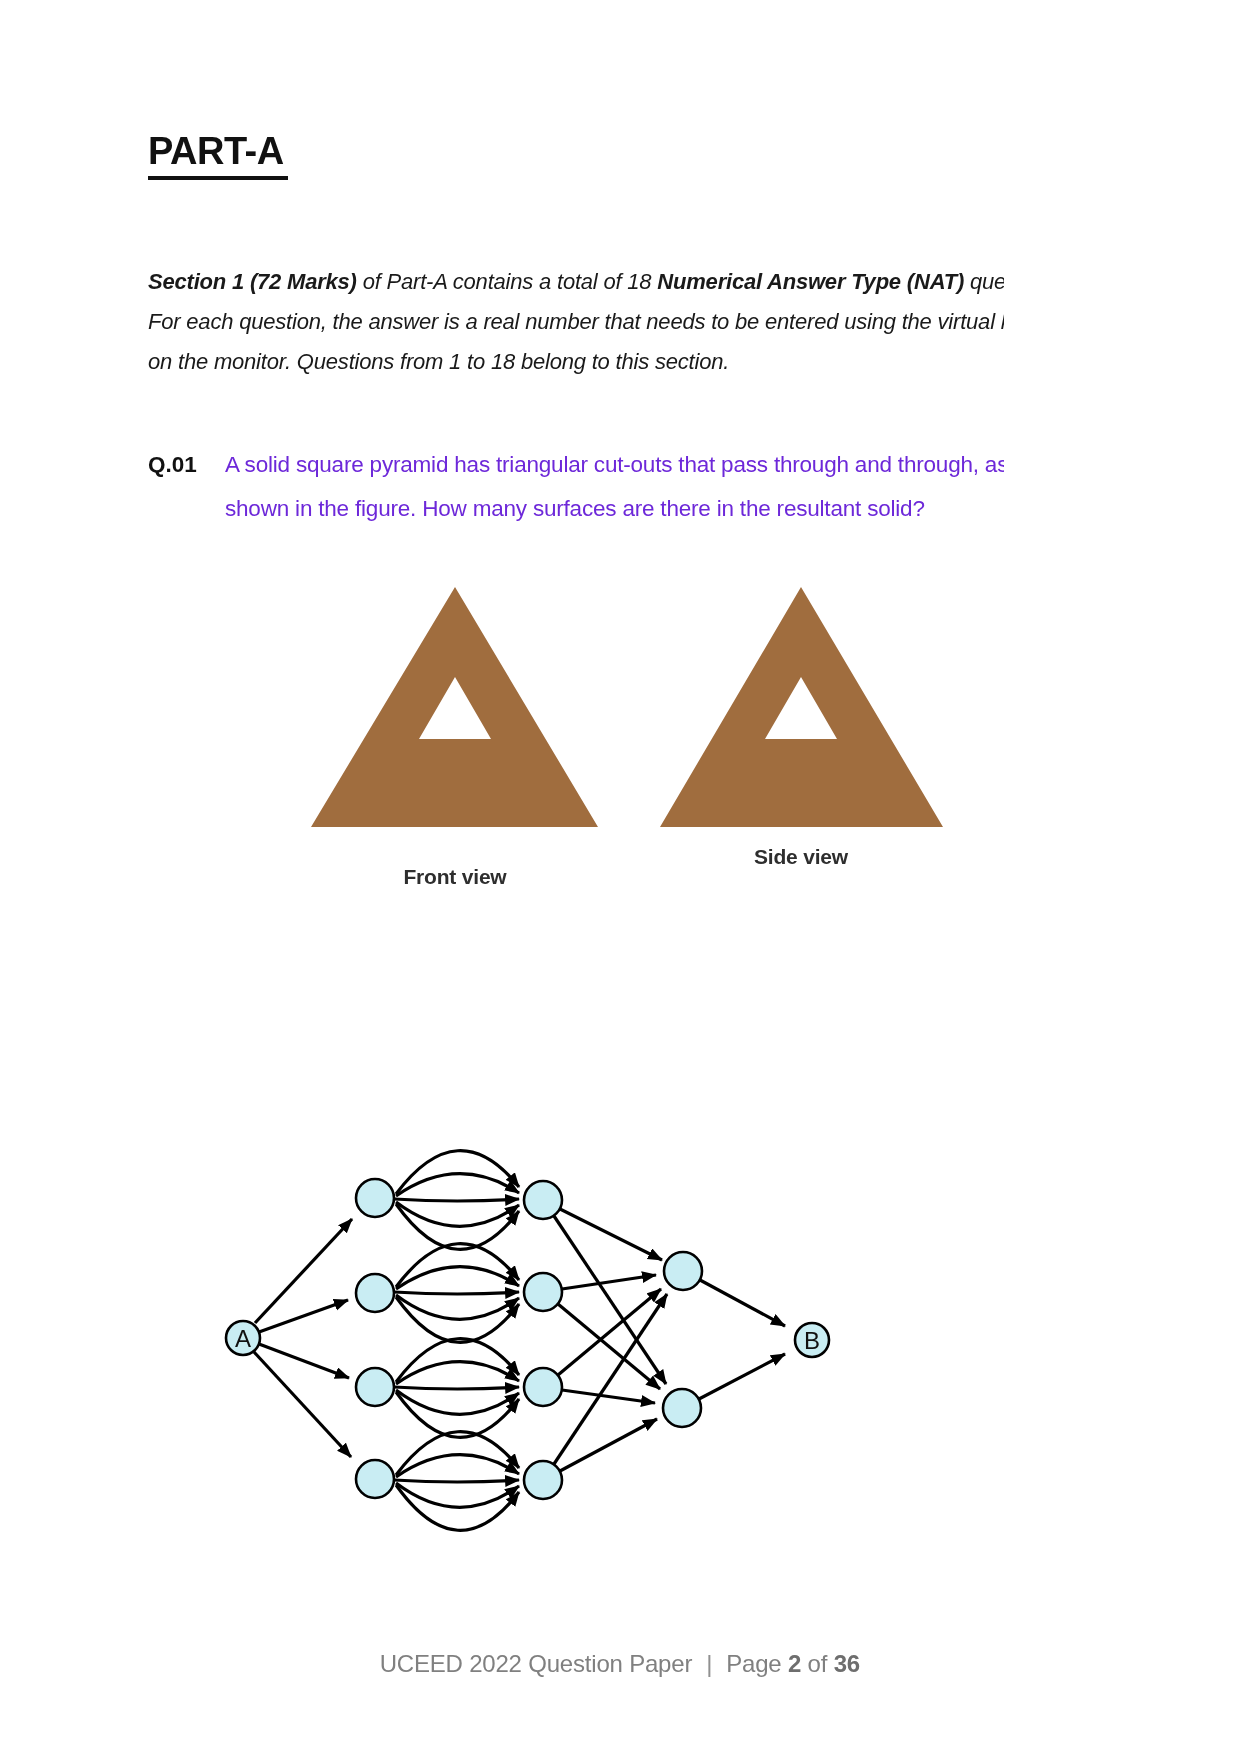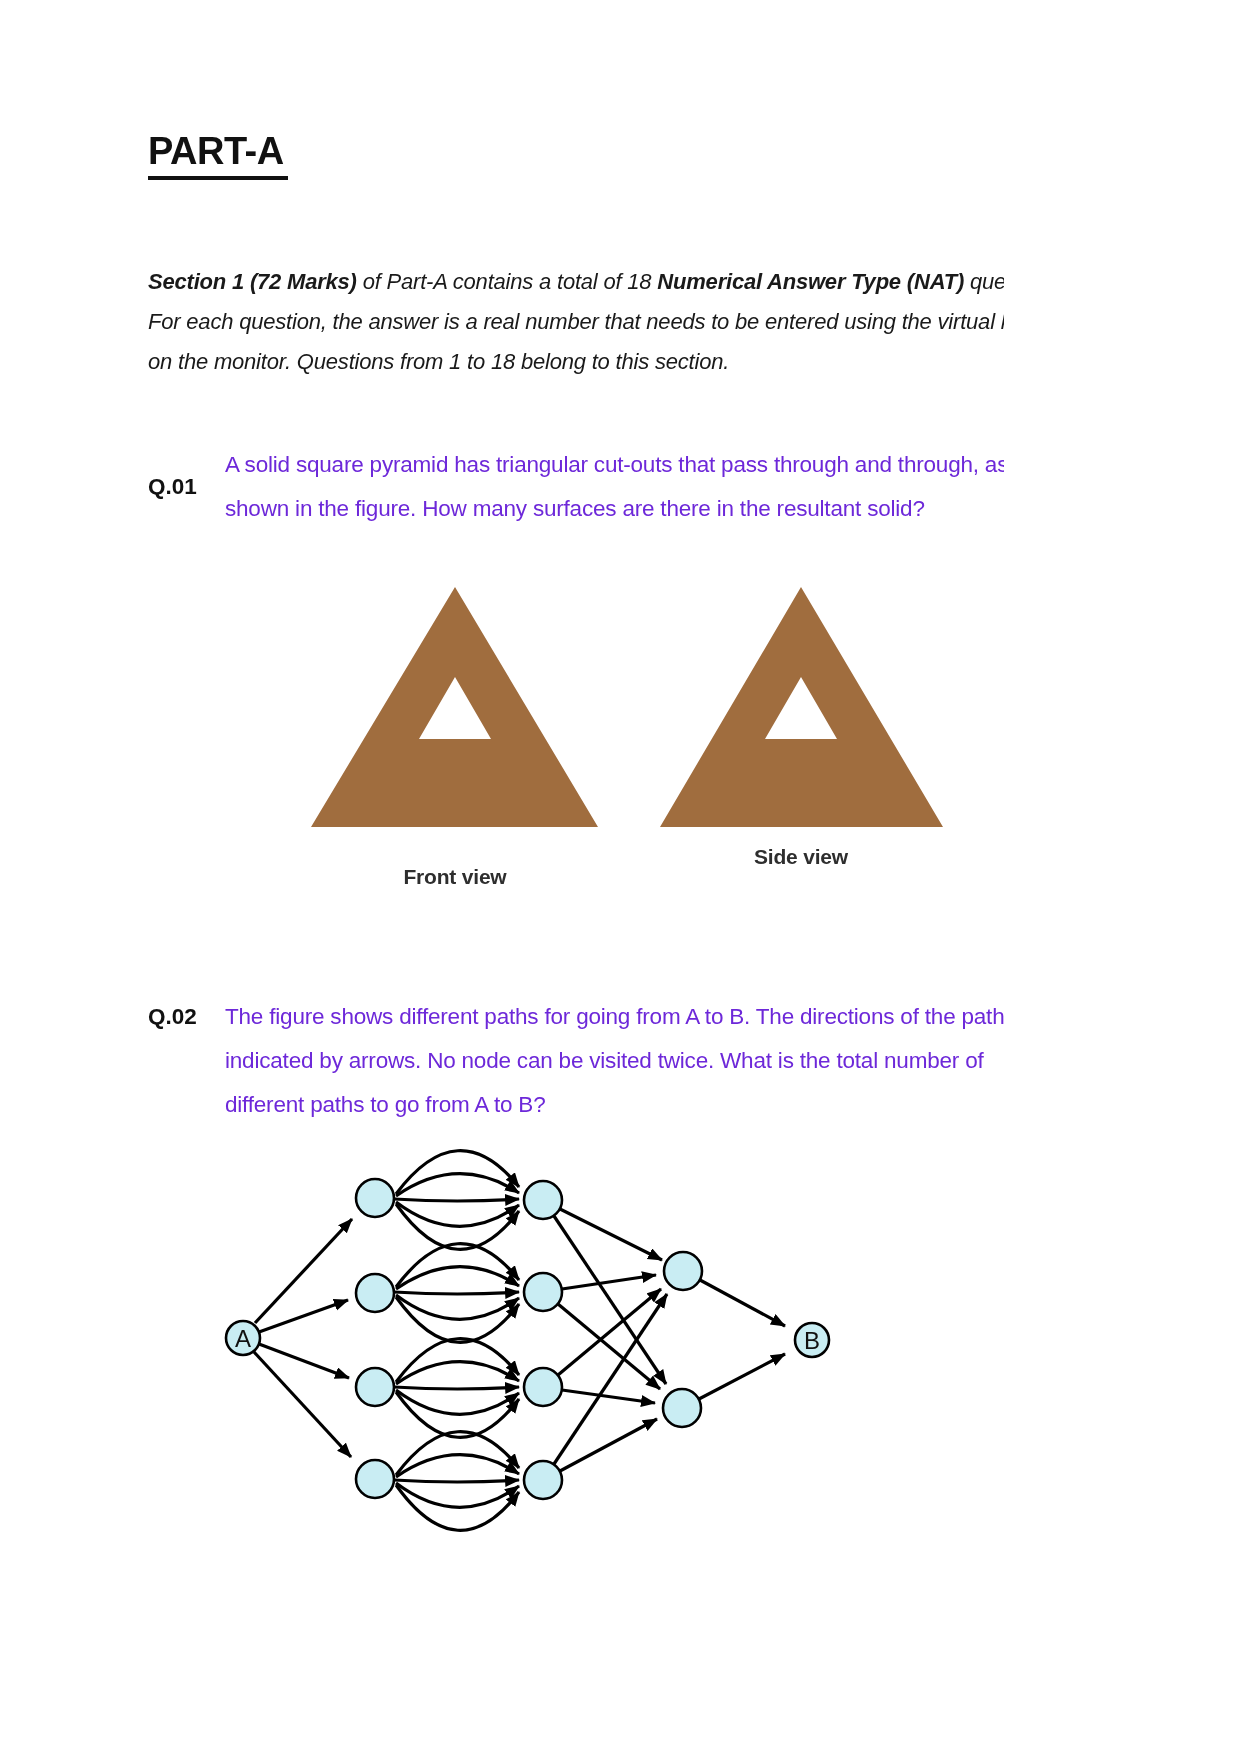--- a/index.html
+++ b/index.html
@@ -22,21 +22,21 @@
   }
   .intro{
     position:absolute;left:148px;top:262px;width:945px;
     font-size:22px;font-style:italic;line-height:40px;color:#1a1a1a;
     letter-spacing:-0.2px;
   }
   .intro .b{font-weight:bold;}
   .question{
     position:absolute;left:148px;display:flex;align-items:flex-start;
   }
-  .q1{top:443px;align-items:center;}
+  .q1{top:443px;}
   .q2{top:995px;}
   .q-num{width:77px;font-size:22.5px;font-weight:bold;line-height:44px;color:#111;flex:0 0 77px;}
   .q-text{width:840px;font-size:22.5px;line-height:44px;color:#6d28d9;letter-spacing:-0.2px;}
   .fig1{position:absolute;left:285px;top:565px;width:660px;height:320px;}
   .fig1-label{
     position:absolute;top:845px;width:200px;text-align:center;
     font-size:21px;font-weight:bold;color:#2e2e2e;letter-spacing:-0.2px;
   }
   .fl-front{left:355px;margin-top:20px;}
   .fl-side{left:701px;}
@@ -68,24 +68,20 @@
     <div class="q-text">A solid square pyramid has triangular cut-outs that pass through and through, as shown in the figure. How many surfaces are there in the resultant solid?</div>
   </div>
 
   <svg class="fig1" viewBox="0 0 660 320" xmlns="http://www.w3.org/2000/svg">
     <path fill-rule="evenodd" d="M170,22 L313,262 L26,262 Z M170,112 L206,174 L134,174 Z" fill="#a06d3e"></path>
     <path fill-rule="evenodd" d="M516,22 L658,262 L375,262 Z M516,112 L552,174 L480,174 Z" fill="#a06d3e"></path>
   </svg>
   <div class="fig1-label fl-front">Front view</div>
   <div class="fig1-label fl-side">Side view</div>
 
-  <div class="question q2">
-    <div class="q-num">Q.02</div>
-    <div class="q-text">The figure shows different paths for going from A to B. The directions of the paths are indicated by arrows. No node can be visited twice. What is the total number of different paths to go from A to B?</div>
-  </div>
 
   <svg class="fig2" viewBox="0 0 660 410" xmlns="http://www.w3.org/2000/svg">
     <defs>
       <marker id="ah" markerUnits="userSpaceOnUse" markerWidth="16" markerHeight="14" refX="14" refY="6" orient="auto">
         <path d="M0,0 L15,6 L0,12 Z" fill="#000"></path>
       </marker>
     </defs>
 
     <g>
       <path class="edge" marker-end="url(#ah)" d="M55,183 L152,79"></path>
@@ -147,14 +143,17 @@
       <circle cx="343" cy="247" r="19" fill="#c9edf3"></circle>
       <circle cx="343" cy="340" r="19" fill="#c9edf3"></circle>
       <circle cx="483" cy="131" r="19" fill="#c9edf3"></circle>
       <circle cx="482" cy="268" r="19" fill="#c9edf3"></circle>
       <circle cx="612" cy="200" r="17" fill="#c9edf3"></circle>
       <text x="43" y="207">A</text>
       <text x="612" y="209">B</text>
     </g>
   </svg>
 
+  <div class="footer">
+    <span>UCEED 2022 Question Paper</span><span class="sep">|</span><span>Page</span>&nbsp;<span class="b">2</span>&nbsp;<span>of</span>&nbsp;<span class="b">36</span>
+  </div>
 
 </div>
 
 </body></html>

